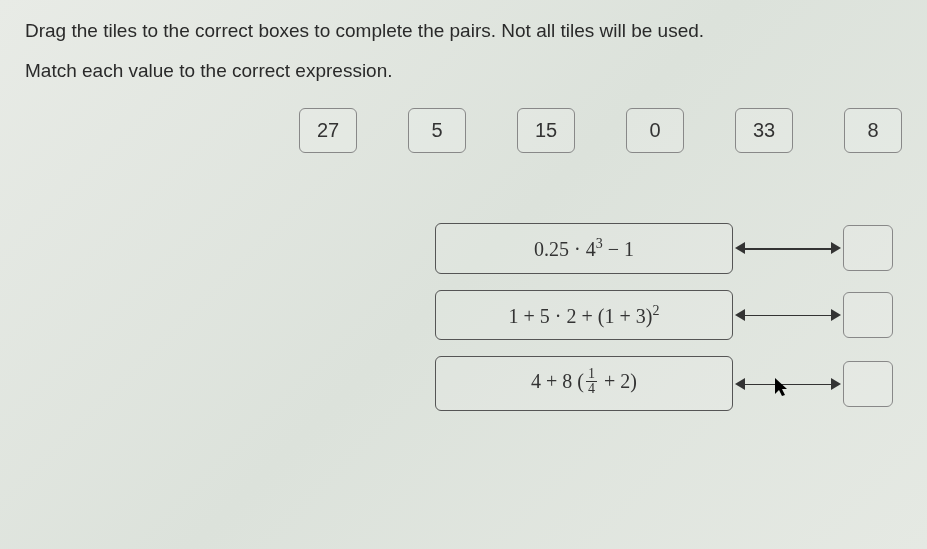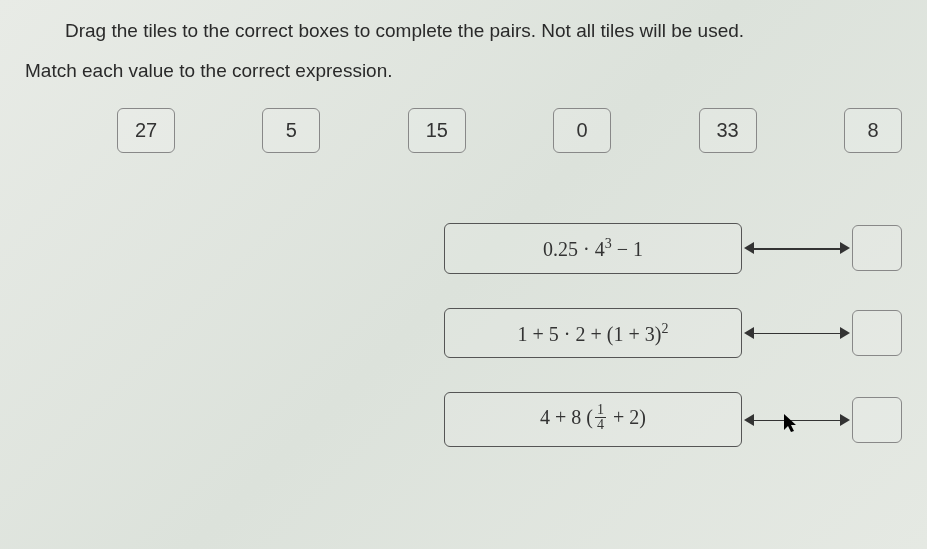--- a/index.html
+++ b/index.html
@@ -10,50 +10,48 @@
     width: 927px;
     height: 549px;
     box-sizing: border-box;
     color: #333;
     position: relative;
   }
   .instruction {
     font-size: 19px;
     color: #2a2a2a;
     margin-bottom: 18px;
-    margin-left: 40px;
   }
   .subinstruction {
     font-size: 19px;
     color: #2a2a2a;
     margin-bottom: 26px;
   }
   .tiles-row {
     display: flex;
-    justify-content: space-between;
-    gap: 36px;
+    justify-content: flex-end;
+    gap: 51px;
     margin-left: 92px;
     margin-bottom: 70px;
   }
   .tile {
     border: 1px solid #888;
     border-radius: 6px;
     padding: 10px 16px;
     font-size: 20px;
     background: rgba(255,255,255,0.15);
     min-width: 24px;
     text-align: center;
     cursor: grab;
   }
   .pairs {
     display: flex;
     flex-direction: column;
-    gap: 34px;
+    gap: 16px;
     margin-left: 410px;
-    align-items: flex-end;
   }
   .pair-row {
     display: flex;
     align-items: center;
   }
   .expr-box {
     border: 1.5px solid #555;
     border-radius: 6px;
     padding: 12px 18px;
     font-size: 20px;

